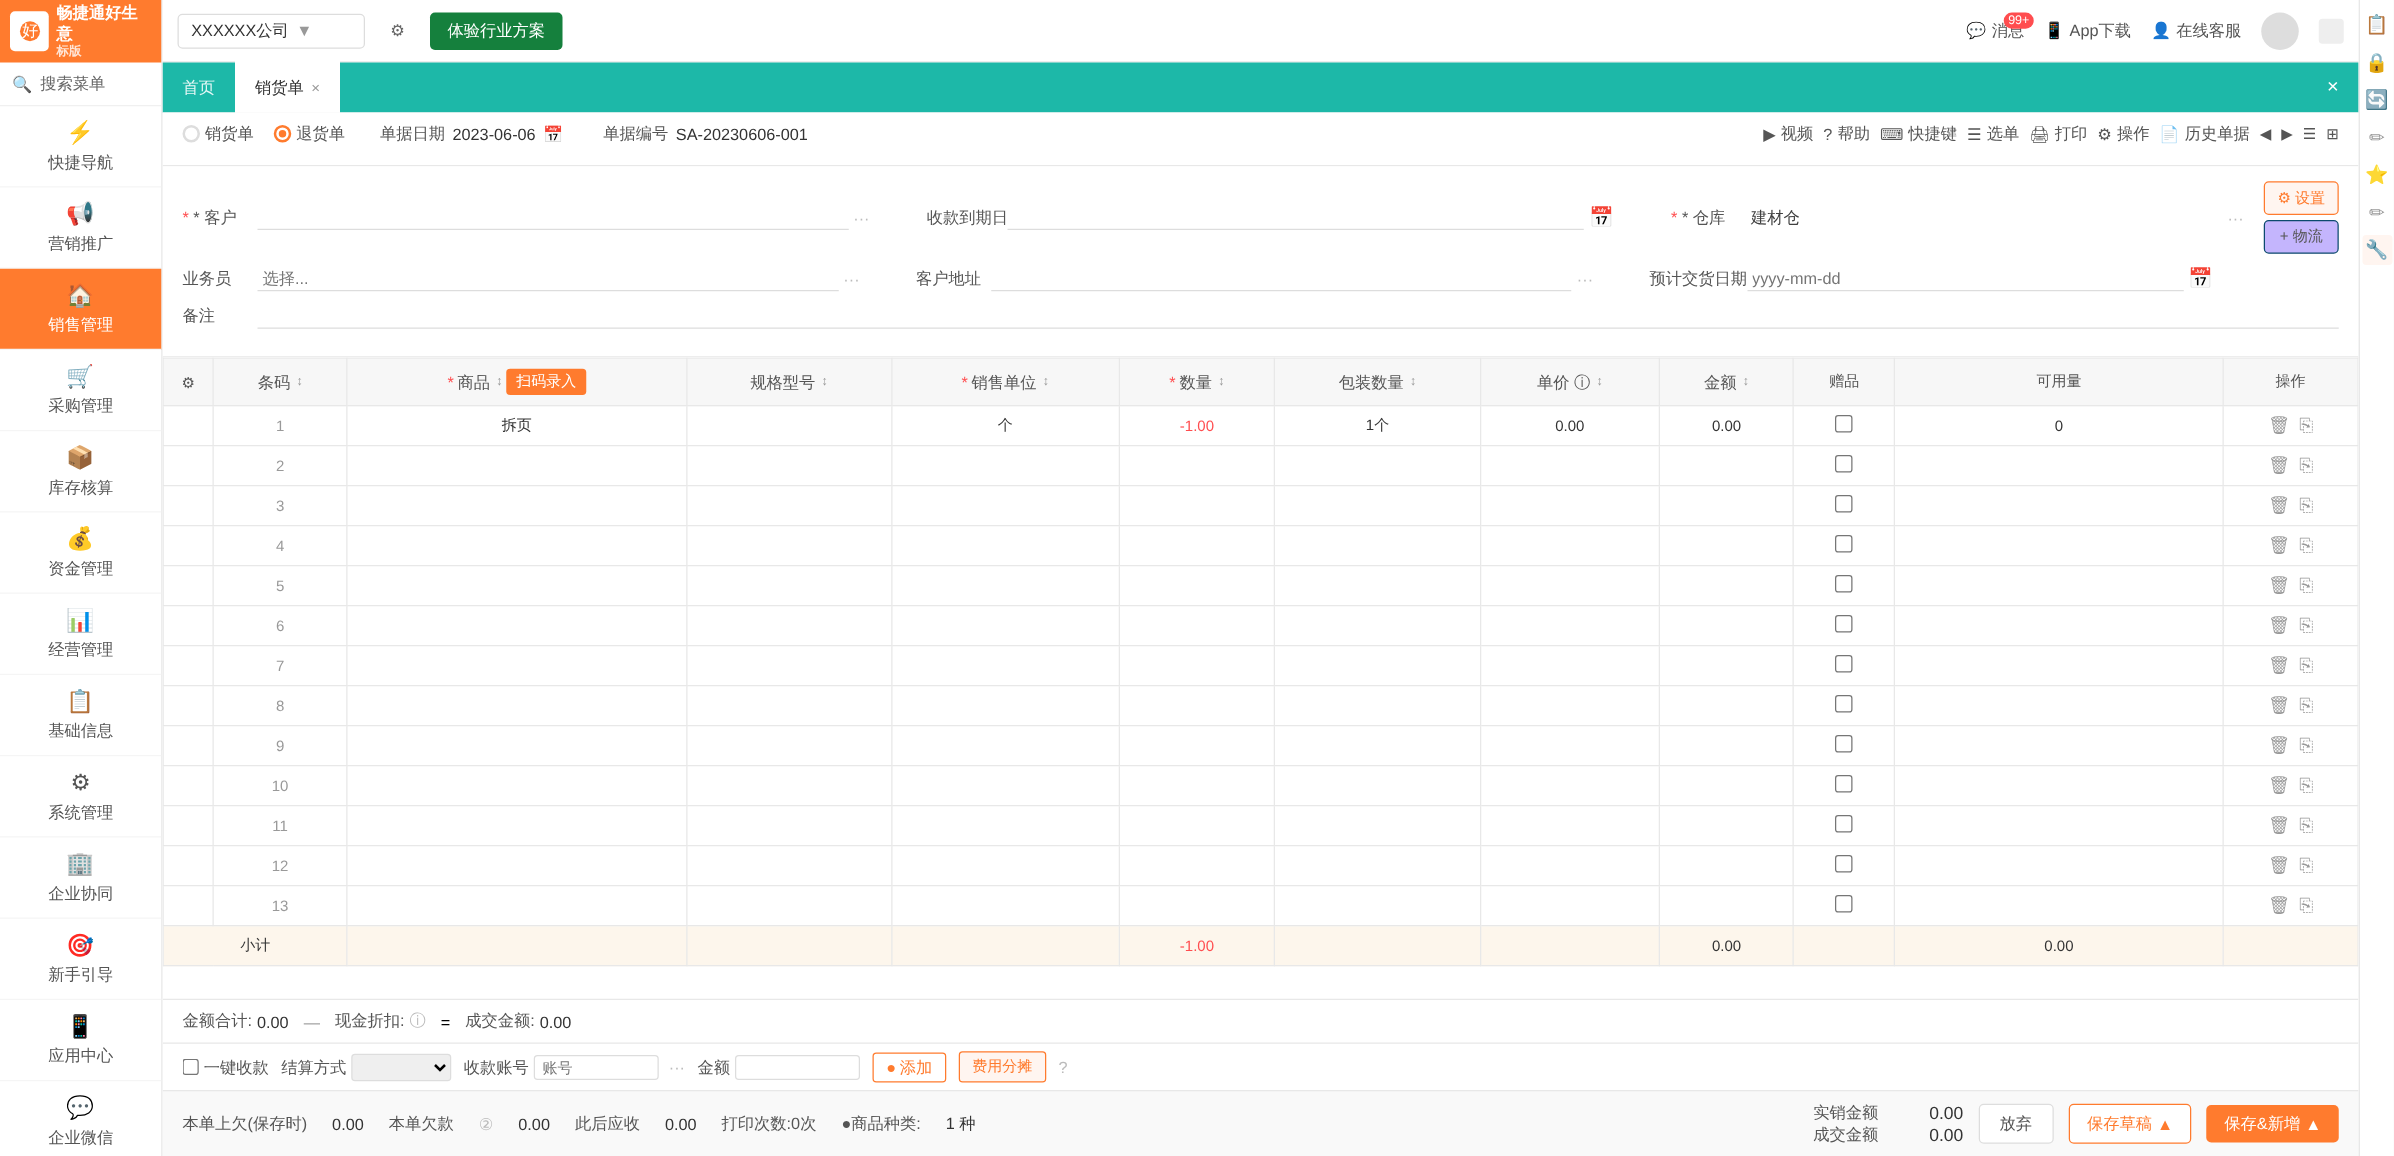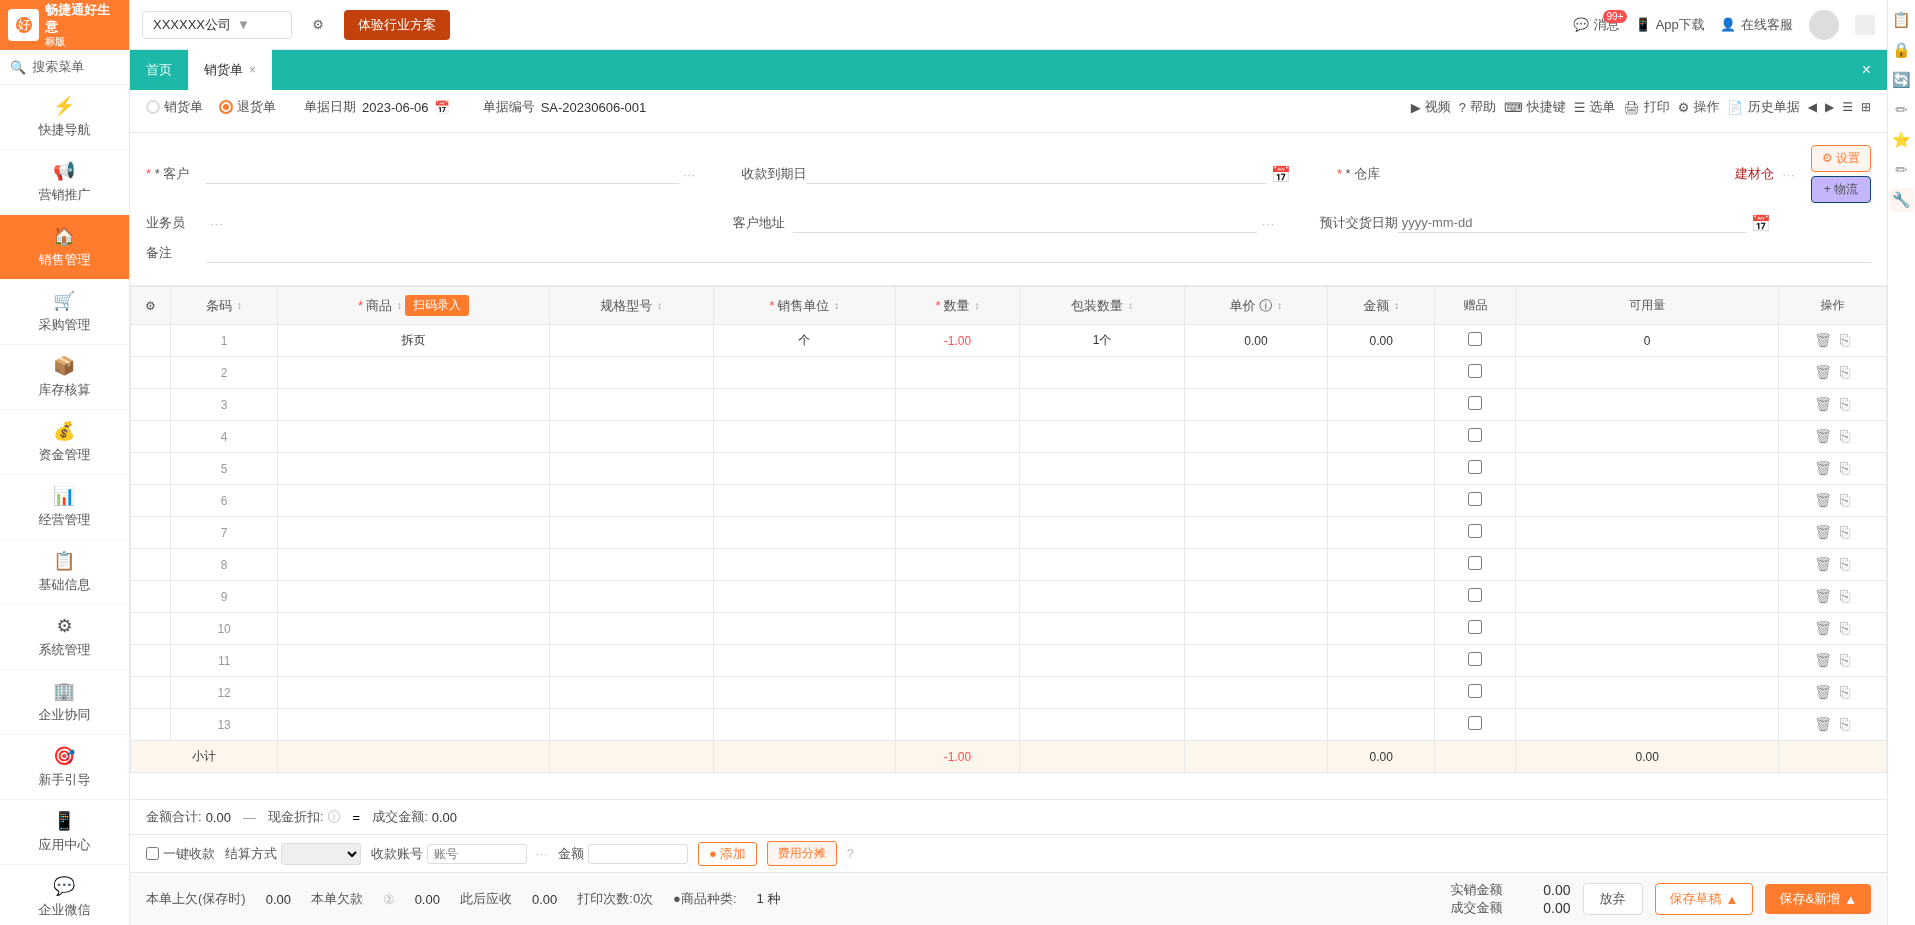--- a/index.html
+++ b/index.html
@@ -16,21 +16,21 @@
     .sidebar-item-icon { font-size: 18px; }
 
     
     .main { flex: 1; display: flex; flex-direction: column; height: 925px; overflow: hidden; }
 
     
     .topbar { background: #fff; height: 50px; display: flex; align-items: center; padding: 0 12px; border-bottom: 1px solid #e8e8e8; gap: 10px; }
     .company-select { display: flex; align-items: center; gap: 6px; padding: 4px 10px; border: 1px solid #ddd; border-radius: 4px; cursor: pointer; min-width: 150px; color: #333; }
     .company-select-arrow { color: #999; }
     .settings-btn { width: 32px; height: 32px; display: flex; align-items: center; justify-content: center; cursor: pointer; color: #666; }
-    .experience-btn { background: #c2410c; color: #fff; border: none; padding: 6px 14px; border-radius: 4px; cursor: pointer; font-size: 13px; }
+    .experience-btn { background: #15803d; color: #fff; border: none; padding: 6px 14px; border-radius: 4px; cursor: pointer; font-size: 13px; }
     .topbar-right { margin-left: auto; display: flex; align-items: center; gap: 16px; color: #555; }
     .topbar-right-item { display: flex; align-items: center; gap: 4px; cursor: pointer; position: relative; }
     .badge { background: #ff4d4f; color: #fff; border-radius: 10px; font-size: 10px; padding: 1px 4px; position: absolute; top: -6px; right: -8px; }
     .avatar { width: 30px; height: 30px; border-radius: 50%; background: #ddd; }
 
     
     .tabbar { background: #1db8a8; height: 40px; display: flex; align-items: center; padding: 0 0 0 0; }
     .tab { padding: 0 16px; height: 52px; display: flex; align-items: center; cursor: pointer; color: #e8f8f7; font-size: 13px; }
     .tab.active { background: #fff; color: #333; border-radius: 4px 4px 0 0; }
     .tab-close { margin-left: 6px; color: #999; font-size: 12px; }
@@ -304,31 +304,32 @@
         </div>
         <div style="flex:0.1"></div>
         <div class="form-field" style="flex:1.2;">
           <span class="form-field-label">收款到期日</span>
           <input class="form-field-input placeholder" type="text" style="">
           <span class="field-calendar">📅</span>
         </div>
         <div style="flex:0.1"></div>
         <div class="form-field" style="flex:1;">
           <span class="form-field-label required">* 仓库</span>
-          <span style="flex:1;padding:2px 4px;color:#b91c1c;text-align:right;">建材仓</span>
+          <span style="flex:1;padding:2px 4px;color:#404040;">建材仓</span>
           <span class="field-dots">···</span>
         </div>
         <div class="sidebar-right-buttons">
           <button class="sidebar-right-btn orange">⚙ 设置</button>
           <button class="sidebar-right-btn outline">+ 物流</button>
         </div>
       </div>
       <div class="form-row">
         <div class="form-field" style="flex:1.2;">
           <span class="form-field-label">业务员</span>
+          <input class="form-field-input placeholder" type="text" placeholder="选择..." style="">
           <span class="field-dots">···</span>
         </div>
         <div style="flex:0.1"></div>
         <div class="form-field" style="flex:1.2;">
           <span class="form-field-label">客户地址</span>
           <input class="form-field-input" type="text" style="">
           <span class="field-dots">···</span>
         </div>
         <div style="flex:0.1"></div>
         <div class="form-field" style="flex:1;">

